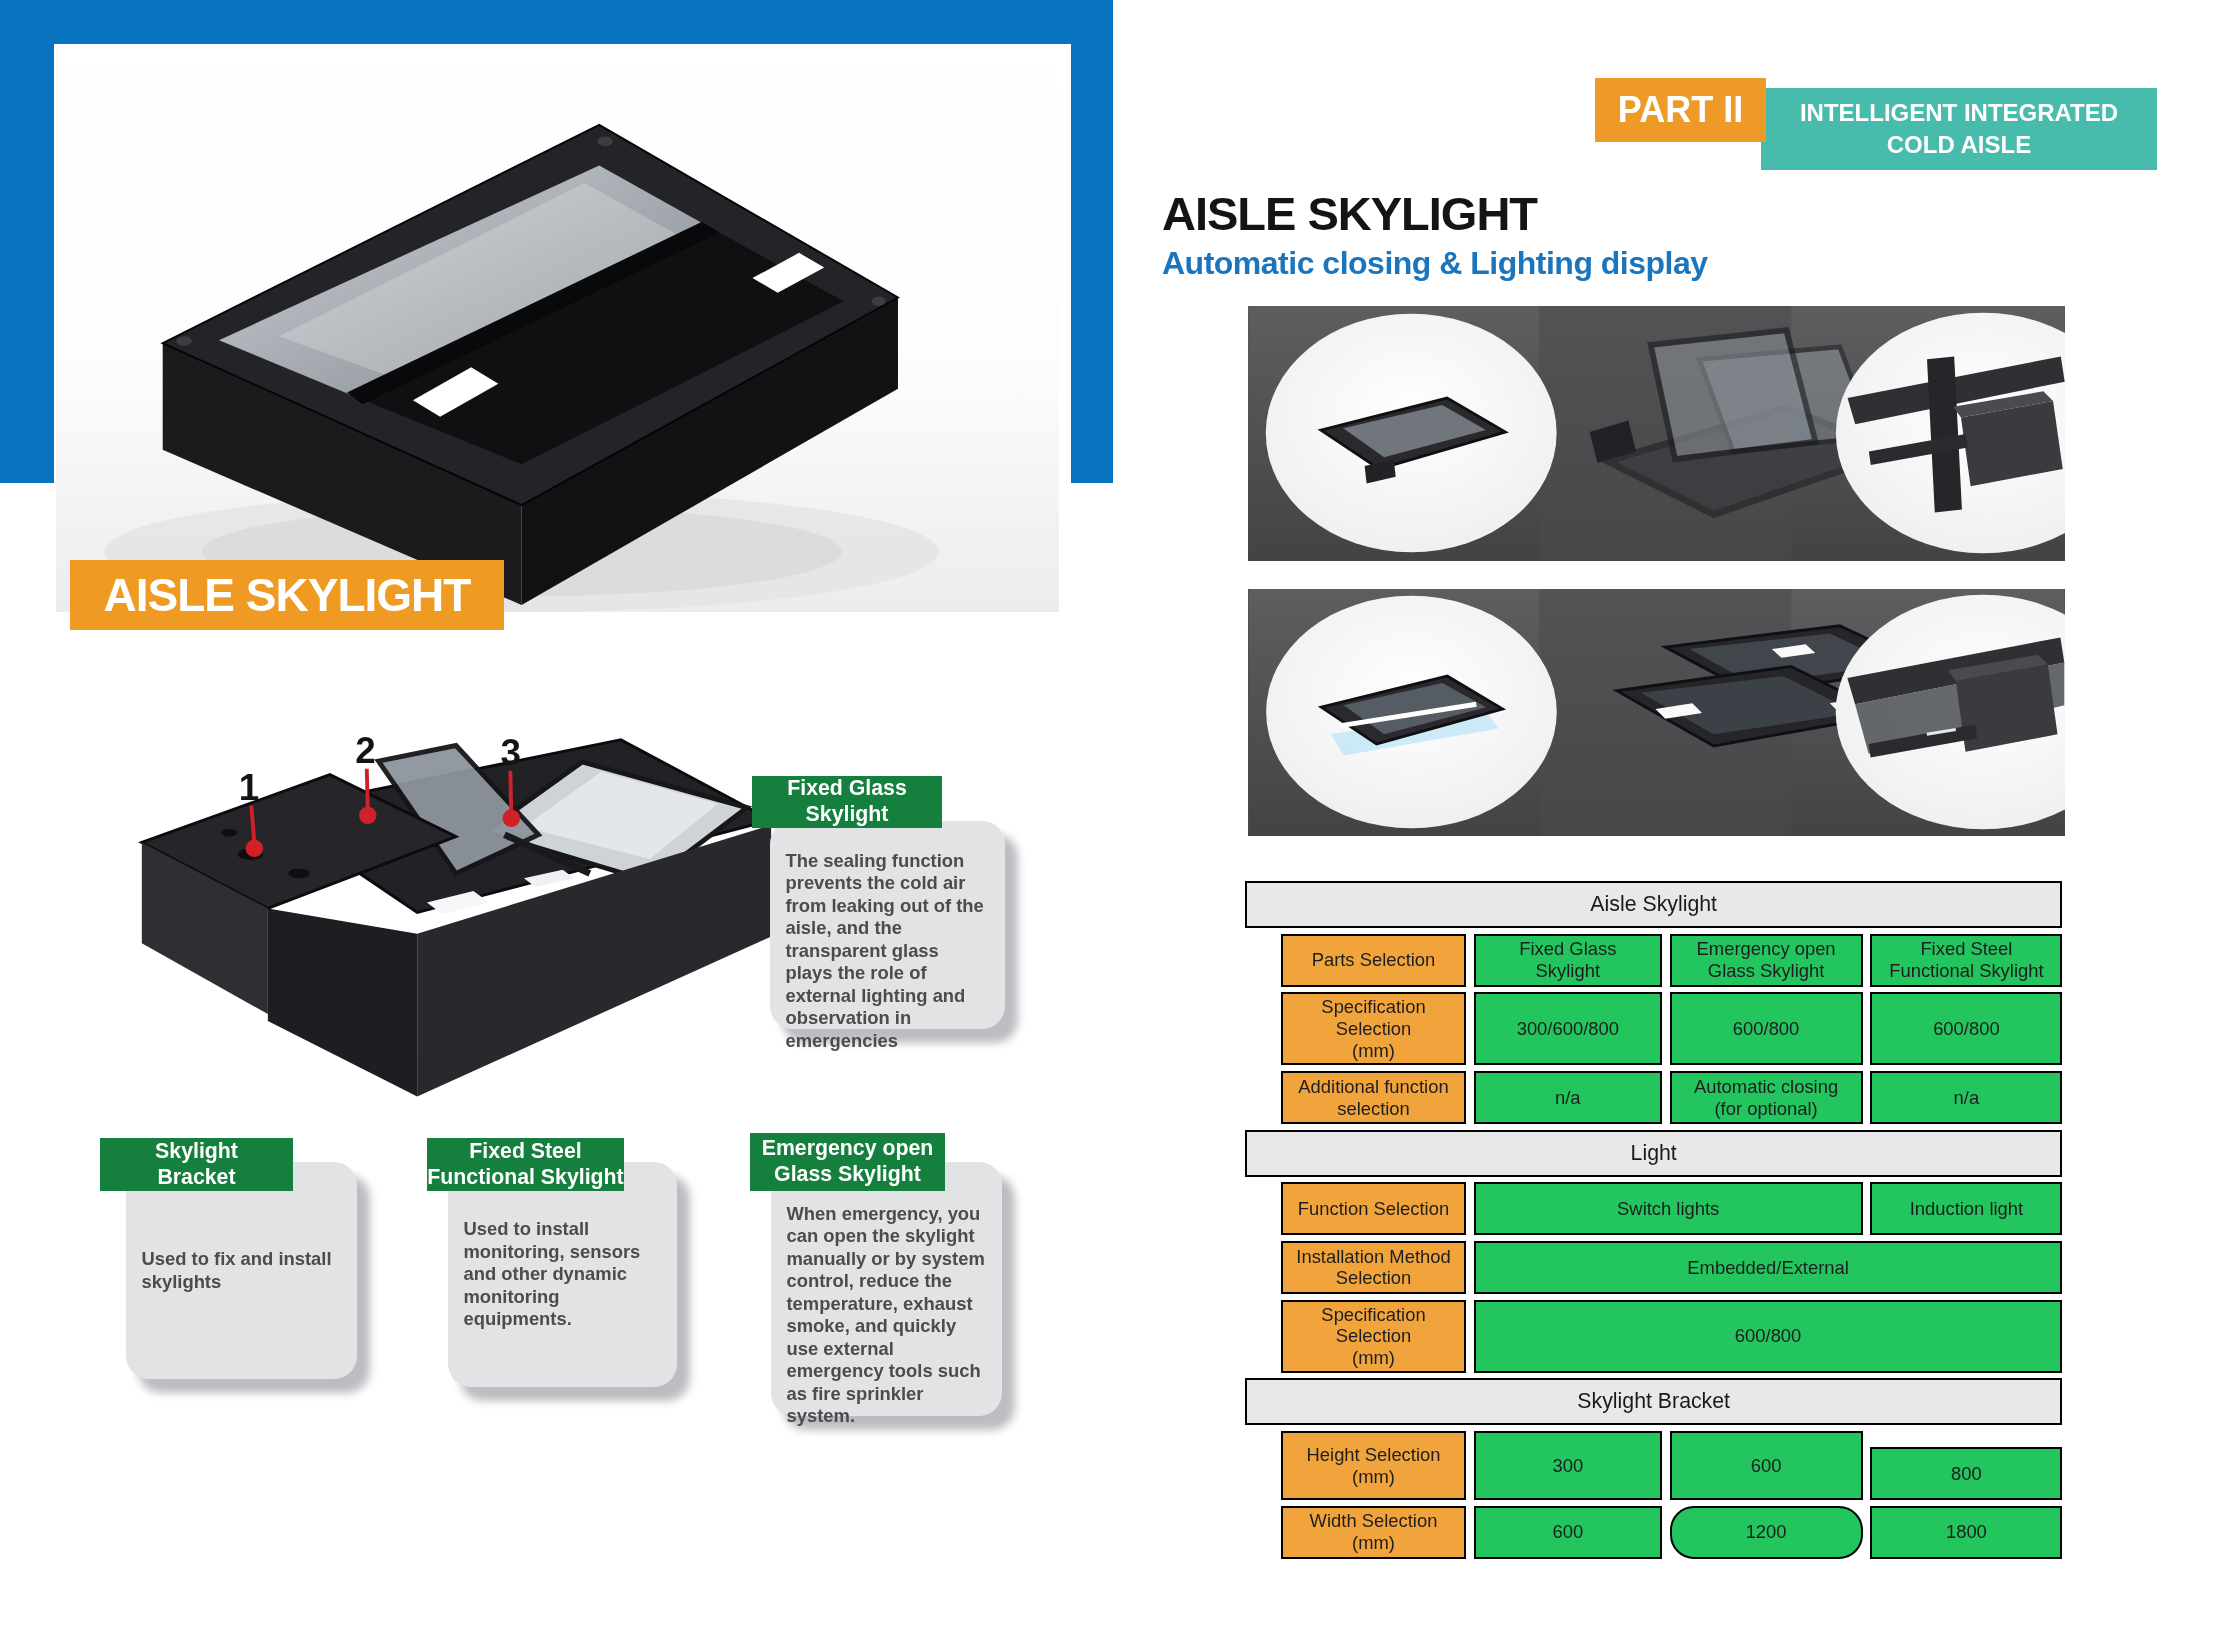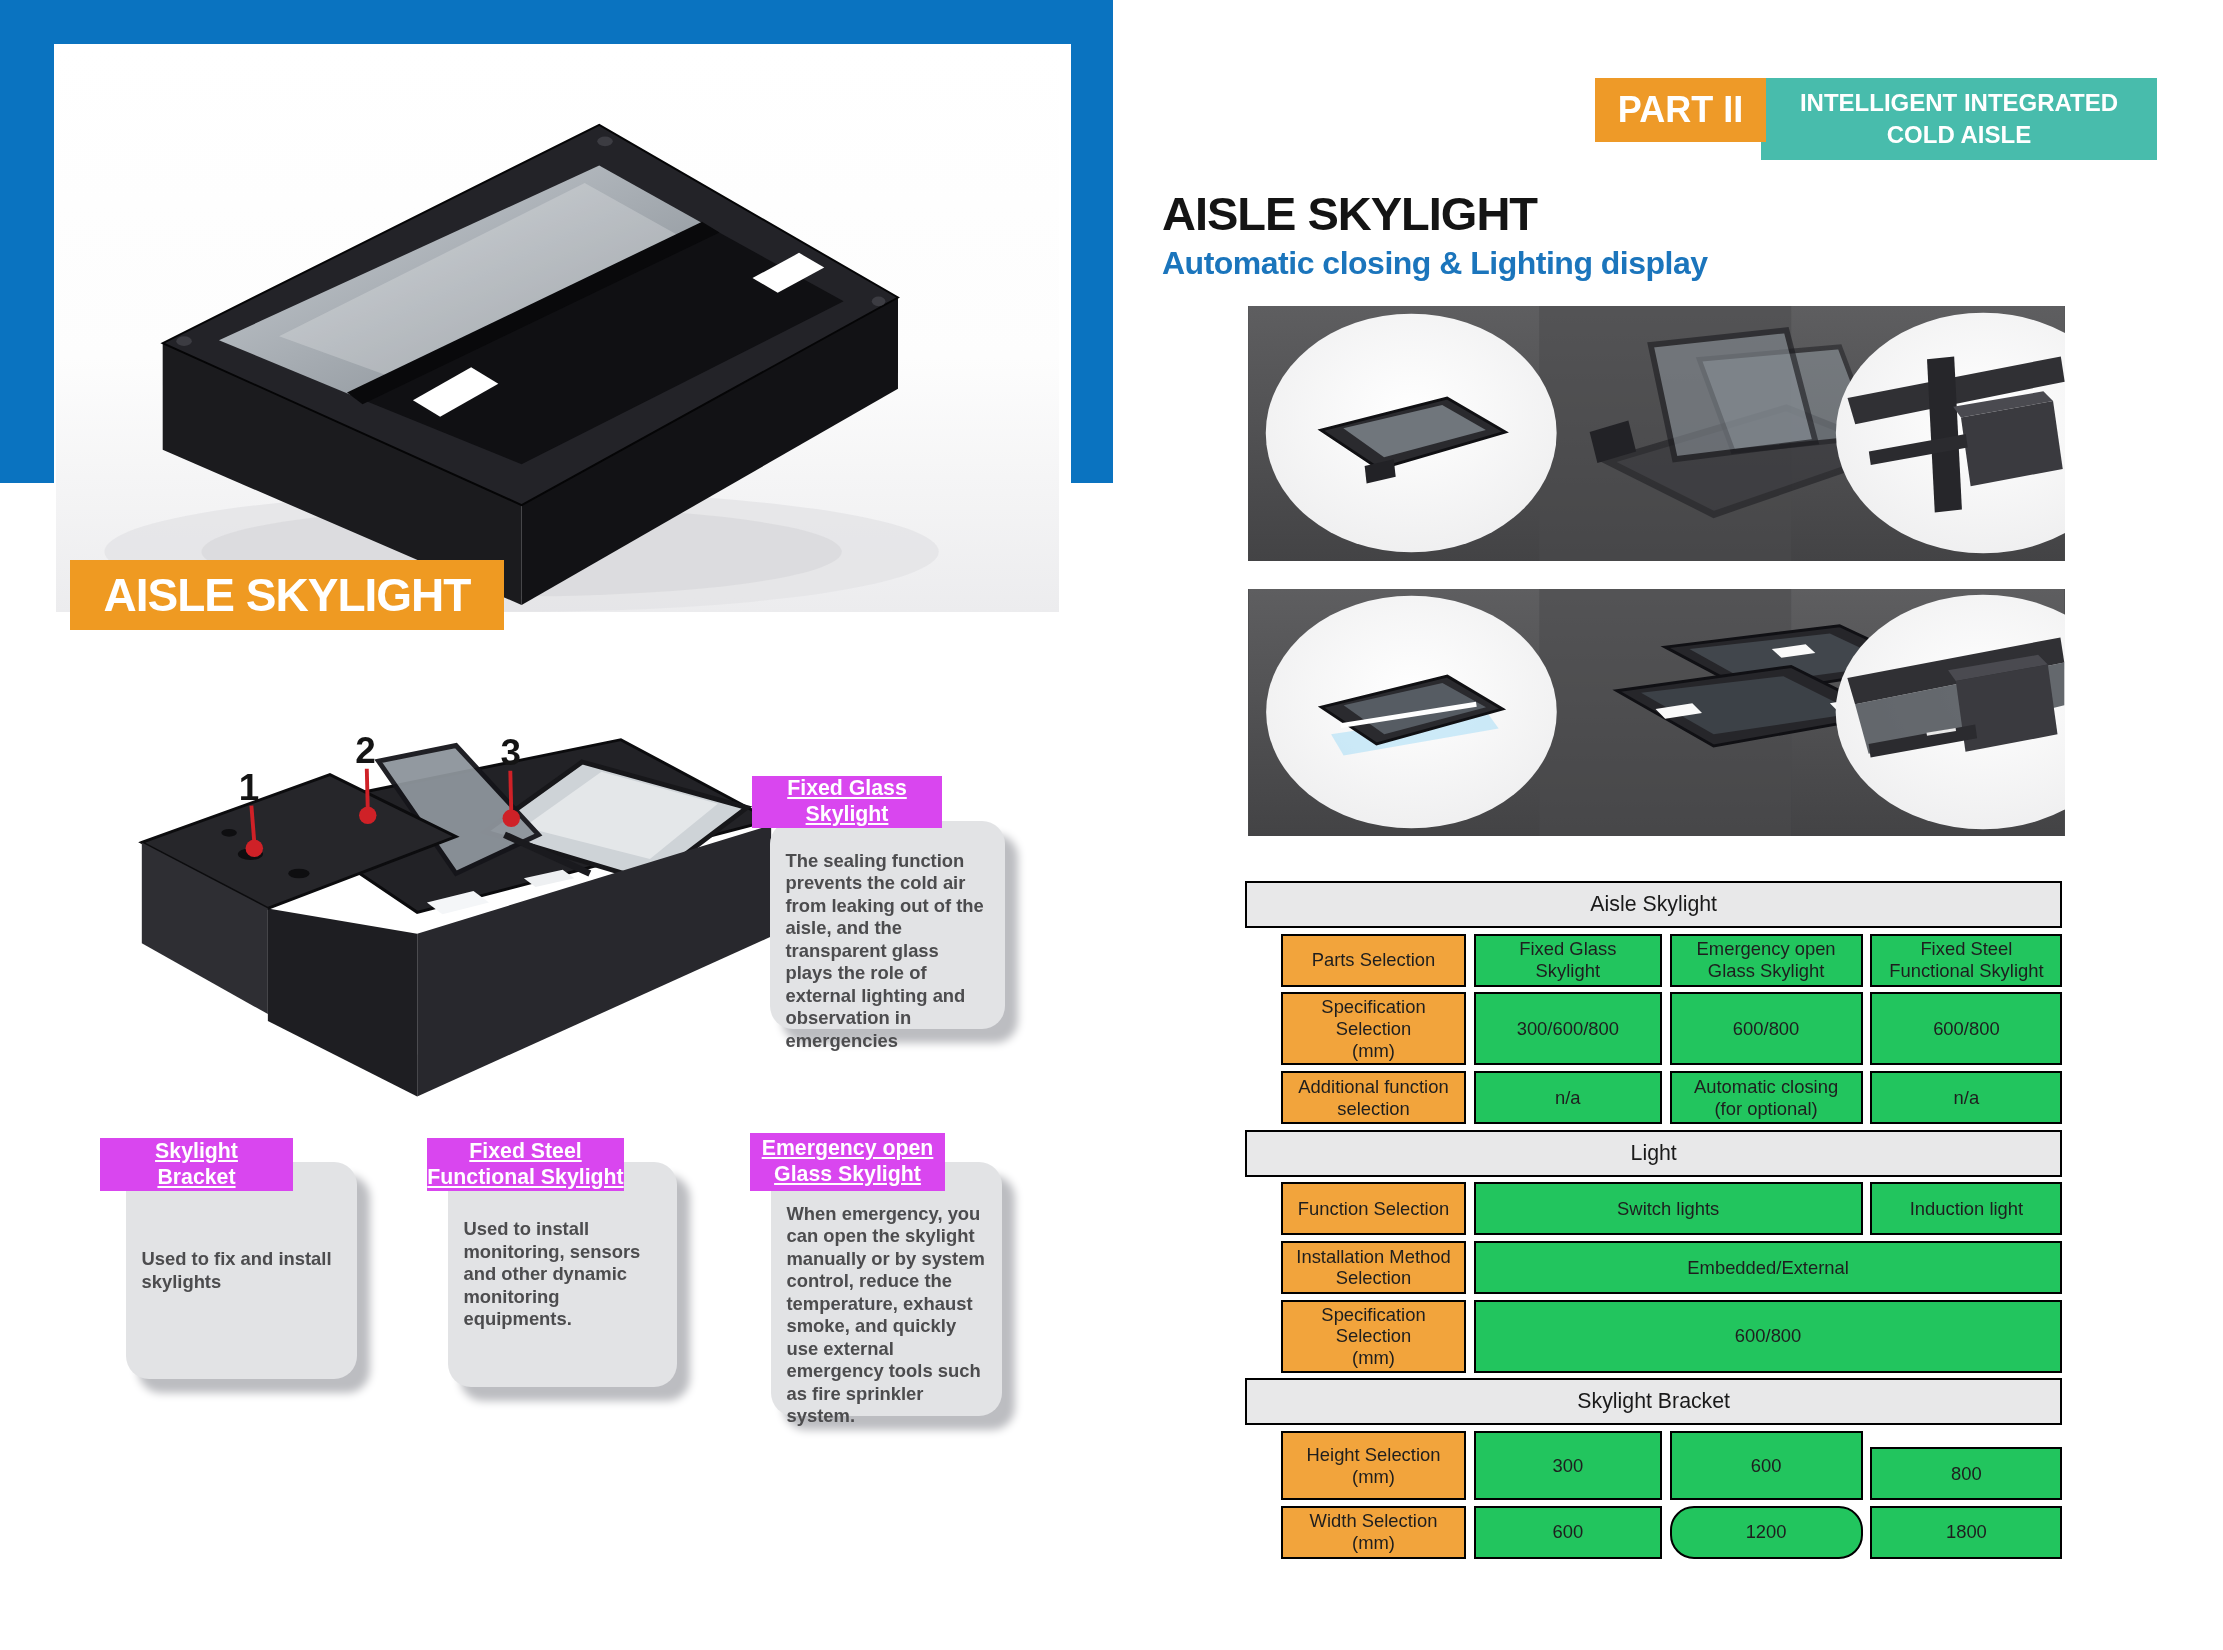--- a/index.html
+++ b/index.html
@@ -24,23 +24,23 @@
     color:#ffffff;font-weight:bold;font-size:46px;letter-spacing:-1px;
     display:flex;align-items:center;justify-content:center;z-index:5;
   }
 
   
   .diagram{left:136px;top:718px;width:640px;height:408px;}
   .diagram svg{display:block;width:100%;height:100%;}
 
   
   .co-head{
-    background:#d946ef;color:#fff;font-weight:bold;font-size:21.3px;line-height:1.2;
+    background:#15803d;color:#fff;font-weight:bold;font-size:21.3px;line-height:1.2;
     display:flex;flex-direction:column;align-items:center;justify-content:center;
-    text-align:center;z-index:4;text-decoration:underline;
+    text-align:center;z-index:4;
   }
   .co-body{
     background:#e2e3e5;border-radius:23px;color:#4c4c4e;font-size:18.4px;line-height:1.22;
     box-shadow:12.6px 13.6px 8.7px #bcbdc1;z-index:3;padding:13.6px 15.5px;box-sizing:border-box;
     display:flex;
   }
   .co-body span{display:block;font-weight:bold;}
   .co1-head{left:752px;top:776px;width:190px;height:52px;}
   .co1-body{left:770px;top:821px;width:235px;height:208px;align-items:flex-start;padding-top:29px;}
   .co2-head{left:100px;top:1138px;width:193px;height:53px;}
@@ -50,21 +50,21 @@
   .co4-head{left:750px;top:1133px;width:195px;height:58px;}
   .co4-body{left:771px;top:1162px;width:231px;height:254px;align-items:flex-start;padding-top:41px;}
 
   
   .part-badge{
     left:1595px;top:78px;width:171px;height:64px;background:#ee9a28;z-index:2;
     color:#fff;font-weight:bold;font-size:36px;display:flex;align-items:center;justify-content:center;
     letter-spacing:0px;
   }
   .series-badge{
-    left:1761px;top:78px;width:396px;height:82px;background:#48bcac;z-index:1;
+    left:1761px;top:88px;width:396px;height:82px;background:#48bcac;z-index:1;
     color:#fff;font-weight:bold;font-size:24px;line-height:1.35;
     display:flex;flex-direction:column;align-items:center;justify-content:center;text-align:center;
   }
   .r-title{left:1162px;top:186px;font-size:47px;font-weight:bold;color:#141414;letter-spacing:-1px;}
   .r-subtitle{left:1162px;top:245px;font-size:32px;font-weight:bold;color:#1b75bc;letter-spacing:-0.5px;}
 
   
   .rimg{background:#4c4c4e;overflow:hidden;}
   .rimg svg{display:block;width:100%;height:100%;}
   .rimg1{left:1248px;top:306px;width:817px;height:255px;}

